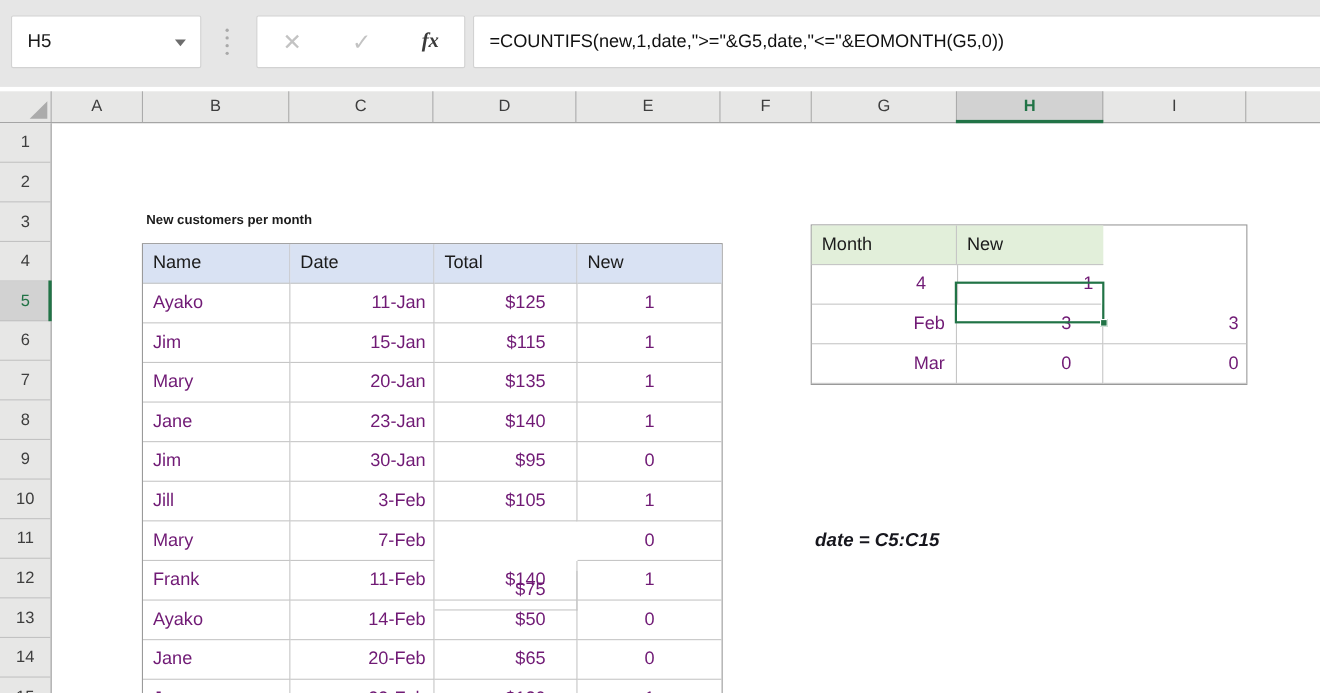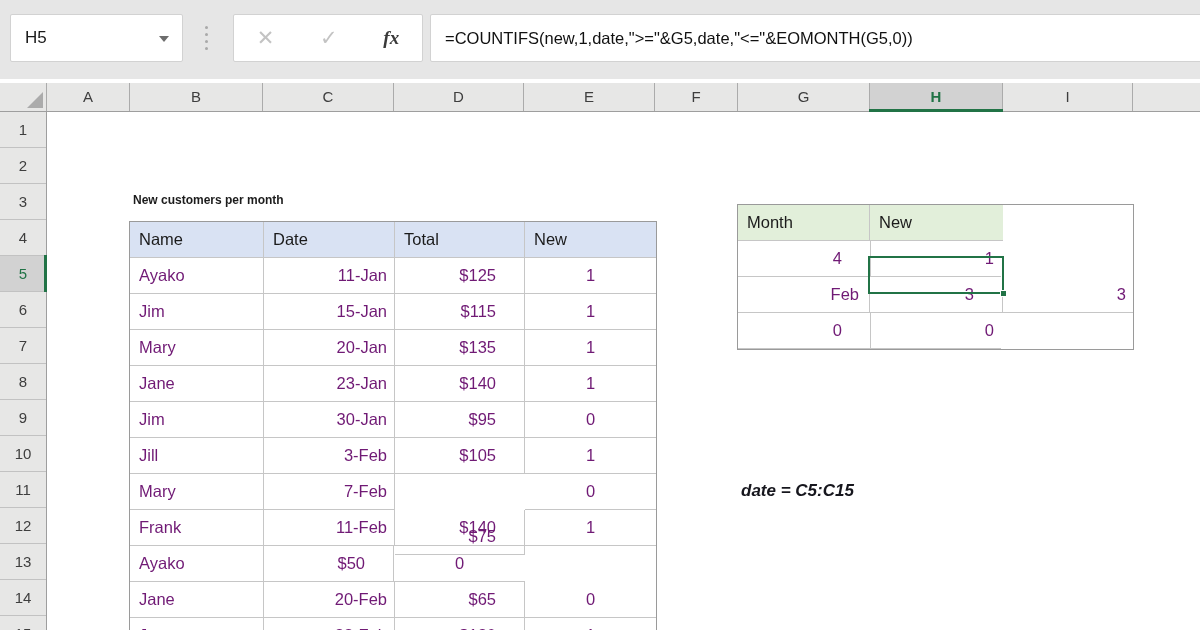--- a/index.html
+++ b/index.html
@@ -191,20 +191,21 @@
         <div class="c ac" style="width: 131px;">0</div>
       </div>
       <div class="xrow">
         <div class="c al" style="width: 134px;">Frank</div>
         <div class="c ar pr6" style="width: 131px;">11-Feb</div>
         <div class="c ar pr12" style="width: 130px;">$140</div>
         <div class="c ac" style="width: 131px;">1</div>
       </div>
       <div class="xrow">
         <div class="c al" style="width: 134px;">Ayako</div>
+        <div class="c ar pr6" style="width: 131px;">14-Feb</div>
         <div class="c ar pr12" style="width: 130px;">$50</div>
         <div class="c ac" style="width: 131px;">0</div>
       </div>
       <div class="xrow">
         <div class="c al" style="width: 134px;">Jane</div>
         <div class="c ar pr6" style="width: 131px;">20-Feb</div>
         <div class="c ar pr12" style="width: 130px;">$65</div>
         <div class="c ac" style="width: 131px;">0</div>
       </div>
       <div class="xrow">
@@ -222,20 +223,21 @@
       <div class="xrow">
         <div class="c ar pr12" style="width: 133px;">4</div>
         <div class="c ar pr6" style="width: 130px;">1</div>
       </div>
       <div class="xrow">
         <div class="c ar" style="width: 132px;">Feb</div>
         <div class="c ar pr12" style="width: 133px;">3</div>
         <div class="c ar pr6" style="width: 130px;">3</div>
       </div>
       <div class="xrow">
+        <div class="c ar" style="width: 132px;">Mar</div>
         <div class="c ar pr12" style="width: 133px;">0</div>
         <div class="c ar pr6" style="width: 130px;">0</div>
       </div>
     </div>
 
   <div class="note" style="top:473px">date = C5:C15</div>
 
   <div class="selbox">
     <span class="handle"></span>
   </div>

